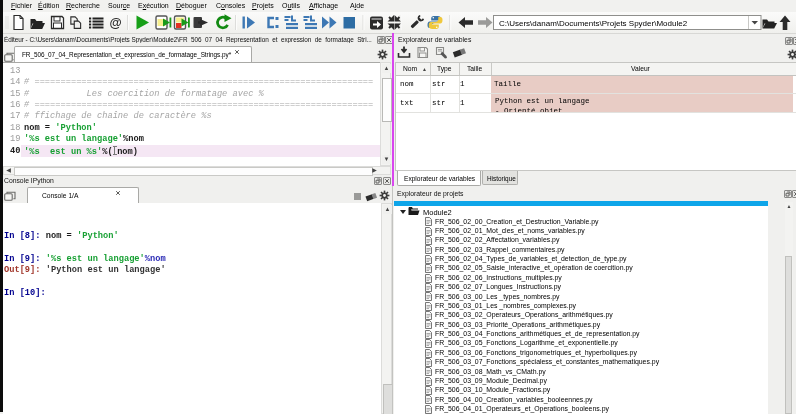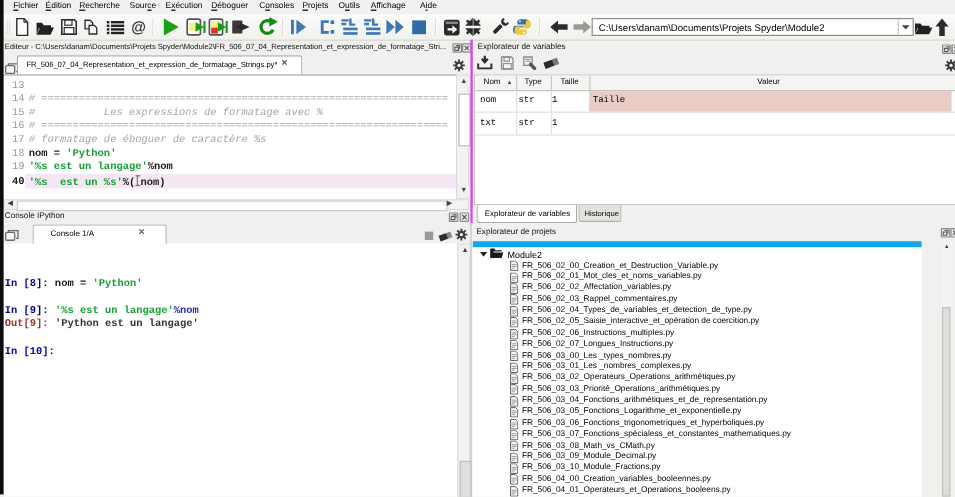--- a/index.html
+++ b/index.html
@@ -172,23 +172,23 @@
      <pre class="mono abs" style="left:7px;top:2.7px;margin:0;font-size:8.7px;line-height:11.43px;color:#9b9b9b">13
 14
 15
 16
 17
 18
 19
 <b style="color:#222">40</b></pre>
      <pre class="mono abs" id="code" style="left:21px;top:2.7px;margin:0;font-size:8.7px;line-height:11.43px;color:#1a1a1a;font-weight:bold"><span> </span>
 <i class="cmt"># =================================================================</i>
-<i class="cmt">#           Les expressions de formatage avec %</i>
+<i class="cmt">#           Les coercition de formatage avec %</i>
 <i class="cmt"># =================================================================</i>
-<i class="cmt"># formatage de éboguer de caractère %s</i>
+<i class="cmt"># ffichage de chaîne de caractère %s</i>
 nom = <span class="str">'Python'</span>
 <span class="str">'%s est un langage'</span>%nom
 <span class="str">'%s  est un %s'</span>%(<span style="display:inline-block;width:4.5px;height:9px;position:relative;vertical-align:-1px"><span style="position:absolute;left:1.5px;top:0;width:1px;height:9px;background:#777"></span><span style="position:absolute;left:0;top:0;width:4px;height:1px;background:#777"></span><span style="position:absolute;left:0;bottom:0;width:4px;height:1px;background:#777"></span></span>nom)</pre>
   </div>
 
   <div class="abs" style="left:377px;top:29px;width:11px;height:104px;background:#f3f3f1;border:1px solid #dcdcda;box-sizing:border-box">
     <div class="abs" style="left:1px;top:1px;width:9px;height:9px;background:#f0f0ee;text-align:center;font-size:6px;line-height:9px;color:#444">▲</div>
     <div class="abs" style="left:1px;top:15px;width:8px;height:42px;background:#fdfdfd;border:1px solid #b9b9b6"></div>
     <div class="abs" style="left:1px;bottom:1px;width:9px;height:9px;background:#f0f0ee;text-align:center;font-size:6px;line-height:9px;color:#444">▼</div>
   </div>
@@ -322,20 +322,24 @@
       <div class="abs" style="left:95px;top:0;width:302px;height:17px;background:#e8ccc5"></div>
       <span class="abs mono" style="left:98px;top:4px;font-size:7.5px">Taille</span>
       <div class="abs" style="left:34px;top:0;width:1px;height:17px;background:#e2e2df"></div>
       <div class="abs" style="left:63px;top:0;width:1px;height:17px;background:#e2e2df"></div>
     </div>
 
     <div class="abs" style="left:0;top:31px;width:402px;height:18px;border-bottom:1px solid #e2e2df">
       <span class="abs mono" style="left:4px;top:5px;font-size:7.5px">txt</span>
       <span class="abs mono" style="left:36px;top:5px;font-size:7.5px">str</span>
       <span class="abs mono" style="left:64px;top:5px;font-size:7.5px">1</span>
+      <div class="abs" style="left:95px;top:0;width:302px;height:17.5px;background:#e8ccc5;overflow:hidden">
+        <span class="abs mono" style="left:4px;top:3px;font-size:7.5px;white-space:pre">Python est un langage</span>
+        <span class="abs mono" style="left:4px;top:12.5px;font-size:7.5px;white-space:pre">- Orienté objet</span>
+      </div>
       <div class="abs" style="left:34px;top:0;width:1px;height:18px;background:#e2e2df"></div>
       <div class="abs" style="left:63px;top:0;width:1px;height:18px;background:#e2e2df"></div>
     </div>
   </div>
 
   <div class="abs" style="left:0;top:138px;width:404px;height:15px;background:#f0f0ee">
     <div class="abs" style="left:3px;top:0;width:82px;height:14px;background:#fff;border:1px solid #a9a9a6;border-top:none;border-radius:0 0 2px 2px"></div>
     <div class="abs" style="left:10px;top:3.5px;font-size:6.6px;color:#000">Explorateur de variables</div>
     <div class="abs" style="left:88px;top:0;width:34px;height:13px;background:#e2e2df;border:1px solid #b0b0ad;border-top:none;border-radius:0 0 2px 2px"></div>
     <div class="abs" style="left:93px;top:3.5px;font-size:6.4px;color:#000">Historique</div>

